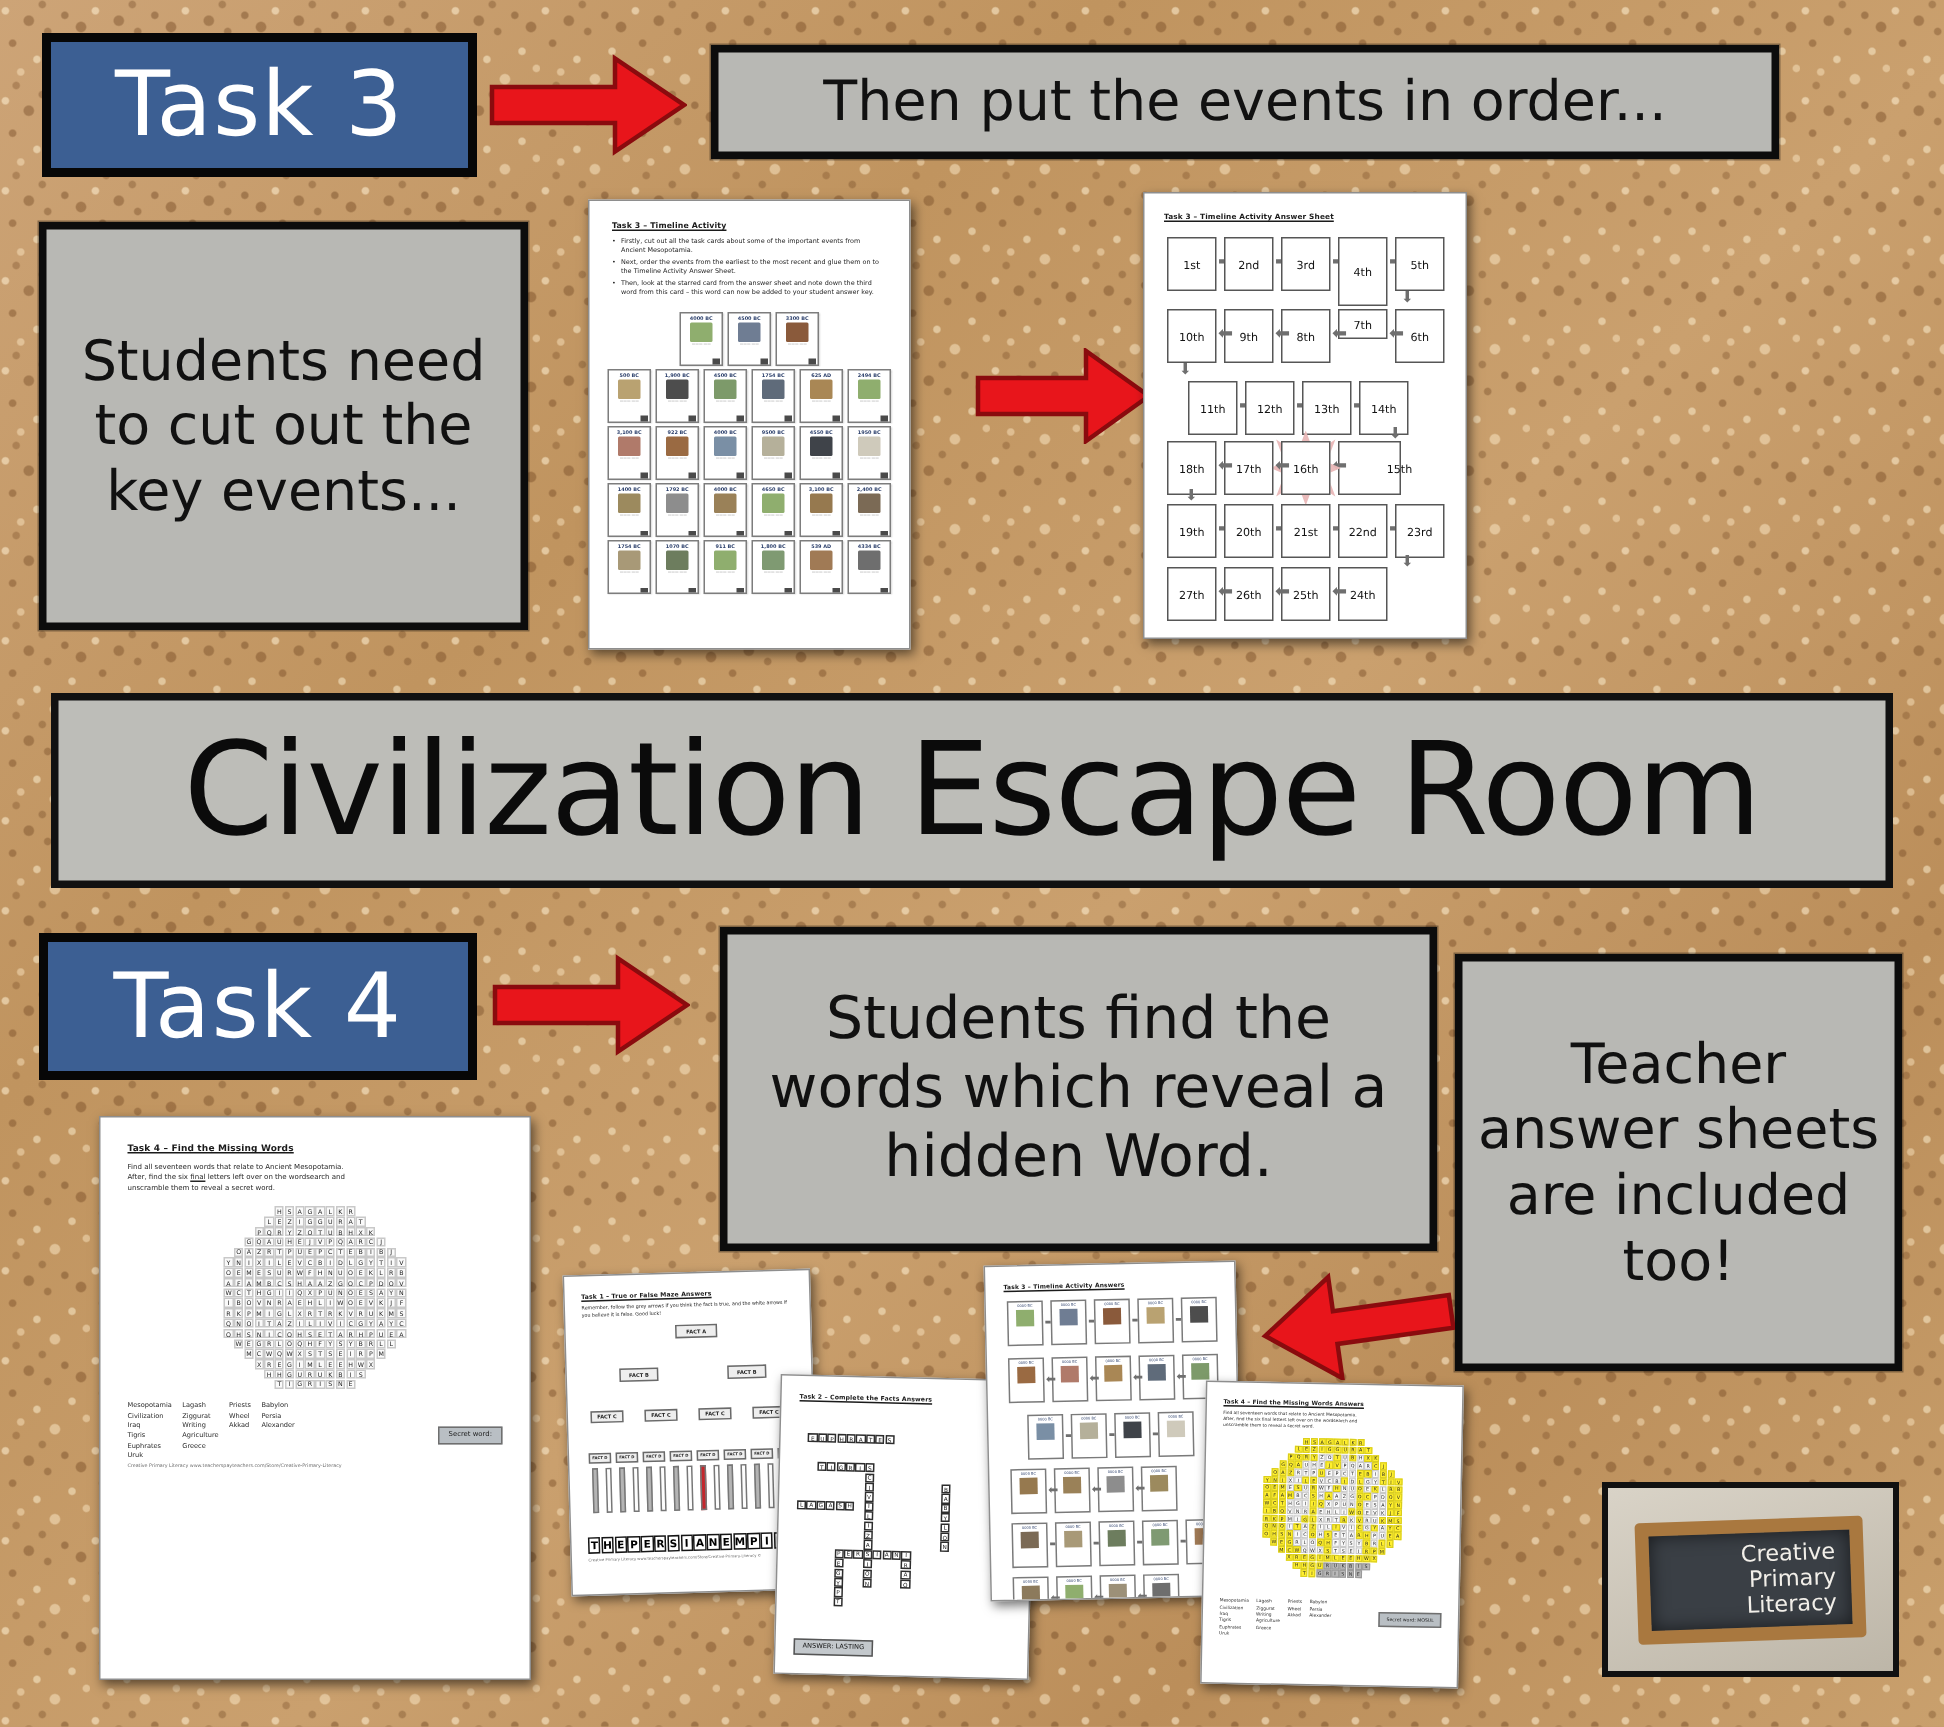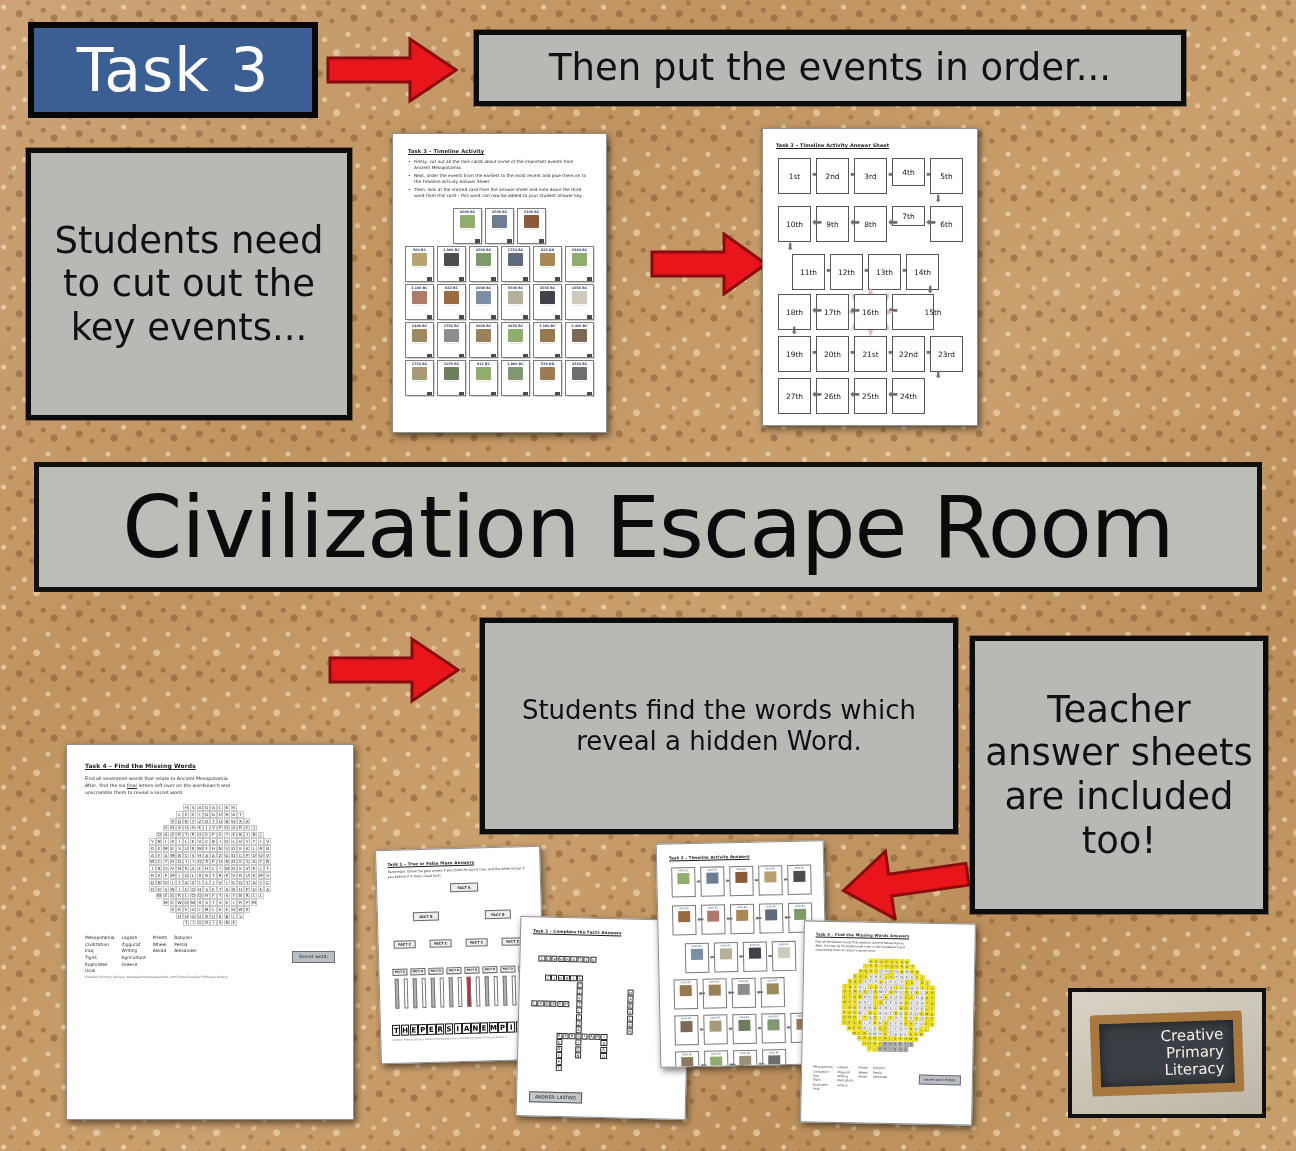--- a/index.html
+++ b/index.html
@@ -365,21 +365,21 @@
   <div class="sheet" style="left:762px;top:128px;width:216px;height:298px;">
     <div class="sheet-inner" style="padding:9px 9px;">
       <div class="sh-title" style="font-size:4.9px;">Task 3 – Timeline Activity Answer Sheet</div>
       <div class="ord-grid" style="margin-top:6px;width:196px;height:250px;">
           <div class="obox" style="left: 2px; top: 4px; width: 33px; height: 36px;">1st</div>
           <div class="gar" style="left: 36px; top: 14px; font-size: 12px; line-height: 12px;">➡</div>
           <div class="obox" style="left: 40px; top: 4px; width: 33px; height: 36px;">2nd</div>
           <div class="gar" style="left: 74px; top: 14px; font-size: 12px; line-height: 12px;">➡</div>
           <div class="obox" style="left: 78px; top: 4px; width: 33px; height: 36px;">3rd</div>
           <div class="gar" style="left: 112px; top: 14px; font-size: 12px; line-height: 12px;">➡</div>
-          <div class="obox" style="left: 116px; top: 4px; width: 33px; height: 28px;">4th</div>
+          <div class="obox" style="left: 116px; top: 4px; width: 33px; height: 46px;">4th</div>
           <div class="gar" style="left: 150px; top: 14px; font-size: 12px; line-height: 12px;">➡</div>
           <div class="obox" style="left: 154px; top: 4px; width: 33px; height: 36px;">5th</div>
           <div class="obox" style="left: 154px; top: 52px; width: 33px; height: 36px;">6th</div>
           <div class="gar" style="left: 150px; top: 62px; font-size: 12px; line-height: 12px;">⬅</div>
           <div class="obox" style="left: 116px; top: 52px; width: 33px; height: 20px;">7th</div>
           <div class="gar" style="left: 112px; top: 62px; font-size: 12px; line-height: 12px;">⬅</div>
           <div class="obox" style="left: 78px; top: 52px; width: 33px; height: 36px;">8th</div>
           <div class="gar" style="left: 74px; top: 62px; font-size: 12px; line-height: 12px;">⬅</div>
           <div class="obox" style="left: 40px; top: 52px; width: 33px; height: 36px;">9th</div>
           <div class="gar" style="left: 36px; top: 62px; font-size: 12px; line-height: 12px;">⬅</div>
@@ -421,28 +421,31 @@
           <div class="gar" style="left: 14px; top: 172px; font-size: 10px; line-height: 10px;">⬇</div>
           <div class="gar" style="left: 158px; top: 216px; font-size: 10px; line-height: 10px;">⬇</div>
         </div>
     </div>
   </div>
 
   <div class="banner" style="left:34px;top:462px;width:1228px;height:130px;">
     <span>Civilization Escape Room</span>
   </div>
 
+  <div class="tasktag" style="left:26px;top:622px;width:292px;height:98px;">
+    <span>Task 4</span>
+  </div>
 
   <div class="arrow" style="left:328px;top:636px;">
     <svg width="132" height="68" viewBox="0 0 132 68">
       <path d="M2 22 H84 V3 L130 34 L84 65 V46 H2 Z" fill="#e8151b" stroke="#8a0b0e" stroke-width="3"></path>
     </svg>
   </div>
 
-  <div class="callout" style="left:480px;top:618px;width:478px;height:216px;font-size:26px;">
+  <div class="callout" style="left:480px;top:618px;width:478px;height:216px;font-size:39px;">
     <span class="txt">Students find the words which reveal a hidden Word.</span>
   </div>
 
   <div class="callout" style="left:970px;top:636px;width:298px;height:278px;font-size:37px;">
     <span class="txt">Teacher answer sheets are included too!</span>
   </div>
 
   <div class="arrow" style="left:840px;top:846px;">
     <svg width="130" height="74" viewBox="0 0 130 74">
       <path d="M128 48 H50 V71 L3 36 L50 3 V26 H128 Z" fill="#e8151b" stroke="#8a0b0e" stroke-width="3" transform="rotate(-8 65 37)"></path>

